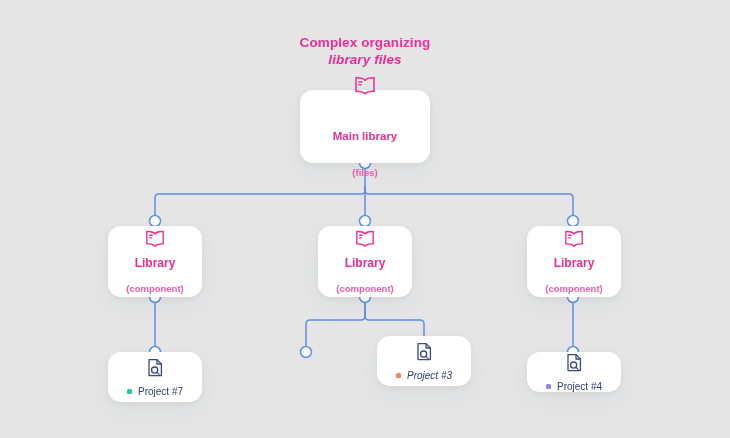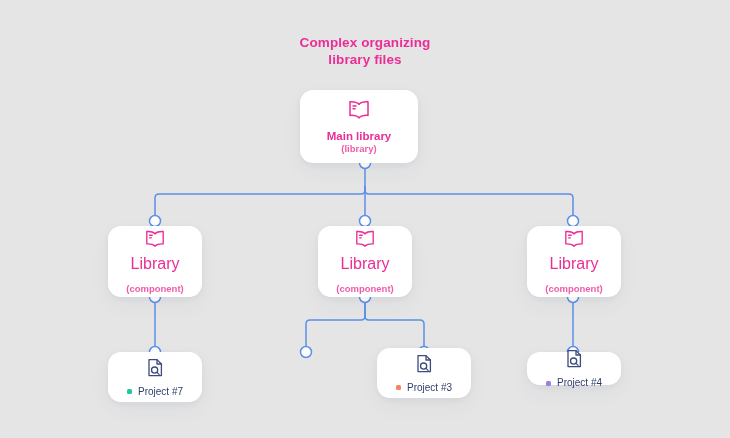--- a/index.html
+++ b/index.html
@@ -31,21 +31,21 @@
     left: 0;
     top: 34px;
     width: 730px;
     text-align: center;
     color: #ec2d96;
     font-size: 13.5px;
     font-weight: bold;
     line-height: 17px;
     letter-spacing: 0.1px;
   }
-  #title .l2 { display: block; }
+  #title .l2 { display: block; font-style: italic; }
 
   
   #links {
     position: absolute;
     left: 0; top: 0;
     width: 730px; height: 438px;
     pointer-events: none;
   }
 
   
@@ -56,22 +56,22 @@
     box-shadow: 0 2px 6px rgba(40,60,110,0.055), 0 8px 22px rgba(40,60,110,0.045);
     box-sizing: border-box;
     display: flex;
     flex-direction: column;
     align-items: center;
     justify-content: center;
   }
   .card .icon { display: block; line-height: 0; }
   .lib-title {
     color: #ec2d96;
-    font-size: 16px;
-    font-weight: normal;
+    font-size: 12px;
+    font-weight: bold;
     text-align: center;
     line-height: 13px;
     margin-top: 8px;
   }
   .lib-sub {
     color: #f05ba9;
     font-size: 9.5px;
     font-weight: bold;
     text-align: center;
     line-height: 12px;
@@ -150,31 +150,31 @@
       <circle cx="155" cy="297" r="5.5"></circle>
       <circle cx="365" cy="297" r="5.5"></circle>
       <circle cx="573" cy="297" r="5.5"></circle>
       <circle cx="155" cy="352" r="5.5"></circle>
       <circle cx="306" cy="352" r="5.5"></circle>
       <circle cx="424" cy="352" r="5.5"></circle>
       <circle cx="573" cy="352" r="5.5"></circle>
     </g>
   </svg>
 
-  <div class="card" style="left:300px; top:90px; width:118px; height:73px;">
+  <div class="card" style="left:300px; top:90px; width:130px; height:73px;gap:24px;">
     <span class="icon">
       <svg width="26" height="22" viewBox="0 0 26 22" fill="none" stroke="#ec2d96" stroke-width="1.5" stroke-linecap="round" stroke-linejoin="round">
         <path d="M13,5.2 C11,3.2 8,2.6 4,2.8 L4,16.4 C8,16.2 11,16.8 13,18.8"></path>
         <path d="M13,5.2 C15,3.2 18,2.6 22,2.8 L22,16.4 C18,16.2 15,16.8 13,18.8"></path>
         <path d="M7,6.9 L10,6.9"></path>
         <path d="M7,9.7 L9,9.7"></path>
       </svg>
     </span>
     <div class="main-title">Main library</div>
-    <div class="main-sub">(library)</div>
+    <div class="main-sub">(files)</div>
   </div>
 
   <div class="card" style="left:108px; top:226px; width:94px; height:71px;">
     <span class="icon">
       <svg width="24" height="20" viewBox="0 0 26 22" fill="none" stroke="#ec2d96" stroke-width="1.5" stroke-linecap="round" stroke-linejoin="round">
         <path d="M13,5.2 C11,3.2 8,2.6 4,2.8 L4,16.4 C8,16.2 11,16.8 13,18.8"></path>
         <path d="M13,5.2 C15,3.2 18,2.6 22,2.8 L22,16.4 C18,16.2 15,16.8 13,18.8"></path>
         <path d="M7,6.9 L10,6.9"></path>
         <path d="M7,9.7 L9,9.7"></path>
       </svg>
@@ -218,36 +218,36 @@
         <path d="M12,15.4 L14.1,17.4"></path>
       </svg>
     </span>
     <div class="proj-row">
       <span class="proj-dot" style="background:#20c997;"></span>
       <span class="proj-label">Project #7</span>
     </div>
   </div>
 
 
-  <div class="card" style="left:377px; top:348px; width:94px; height:50px;">
+  <div class="card" style="left:377px; top:336px; width:94px; height:50px;font-style:italic;">
     <span class="icon">
       <svg width="20" height="22" viewBox="0 0 20 22" fill="none" stroke="#3d4b7c" stroke-width="1.3" stroke-linecap="round" stroke-linejoin="round">
         <path d="M4,2.6 L12,2.6 L16.4,7 L16.4,18.6 L4,18.6 Z"></path>
         <path d="M12,2.6 L12,7 L16.4,7"></path>
         <circle cx="9.6" cy="13.1" r="3.1"></circle>
         <path d="M12,15.4 L14.1,17.4"></path>
       </svg>
     </span>
     <div class="proj-row">
       <span class="proj-dot" style="background:#f4845f;"></span>
       <span class="proj-label">Project #3</span>
     </div>
   </div>
 
-  <div class="card" style="left:527px; top:352px; width:94px; height:33px;">
+  <div class="card" style="left:527px; top:352px; width:94px; height:40px;">
     <span class="icon">
       <svg width="20" height="22" viewBox="0 0 20 22" fill="none" stroke="#3d4b7c" stroke-width="1.3" stroke-linecap="round" stroke-linejoin="round">
         <path d="M4,2.6 L12,2.6 L16.4,7 L16.4,18.6 L4,18.6 Z"></path>
         <path d="M12,2.6 L12,7 L16.4,7"></path>
         <circle cx="9.6" cy="13.1" r="3.1"></circle>
         <path d="M12,15.4 L14.1,17.4"></path>
       </svg>
     </span>
     <div class="proj-row">
       <span class="proj-dot" style="background:#9b7fe0;"></span>

